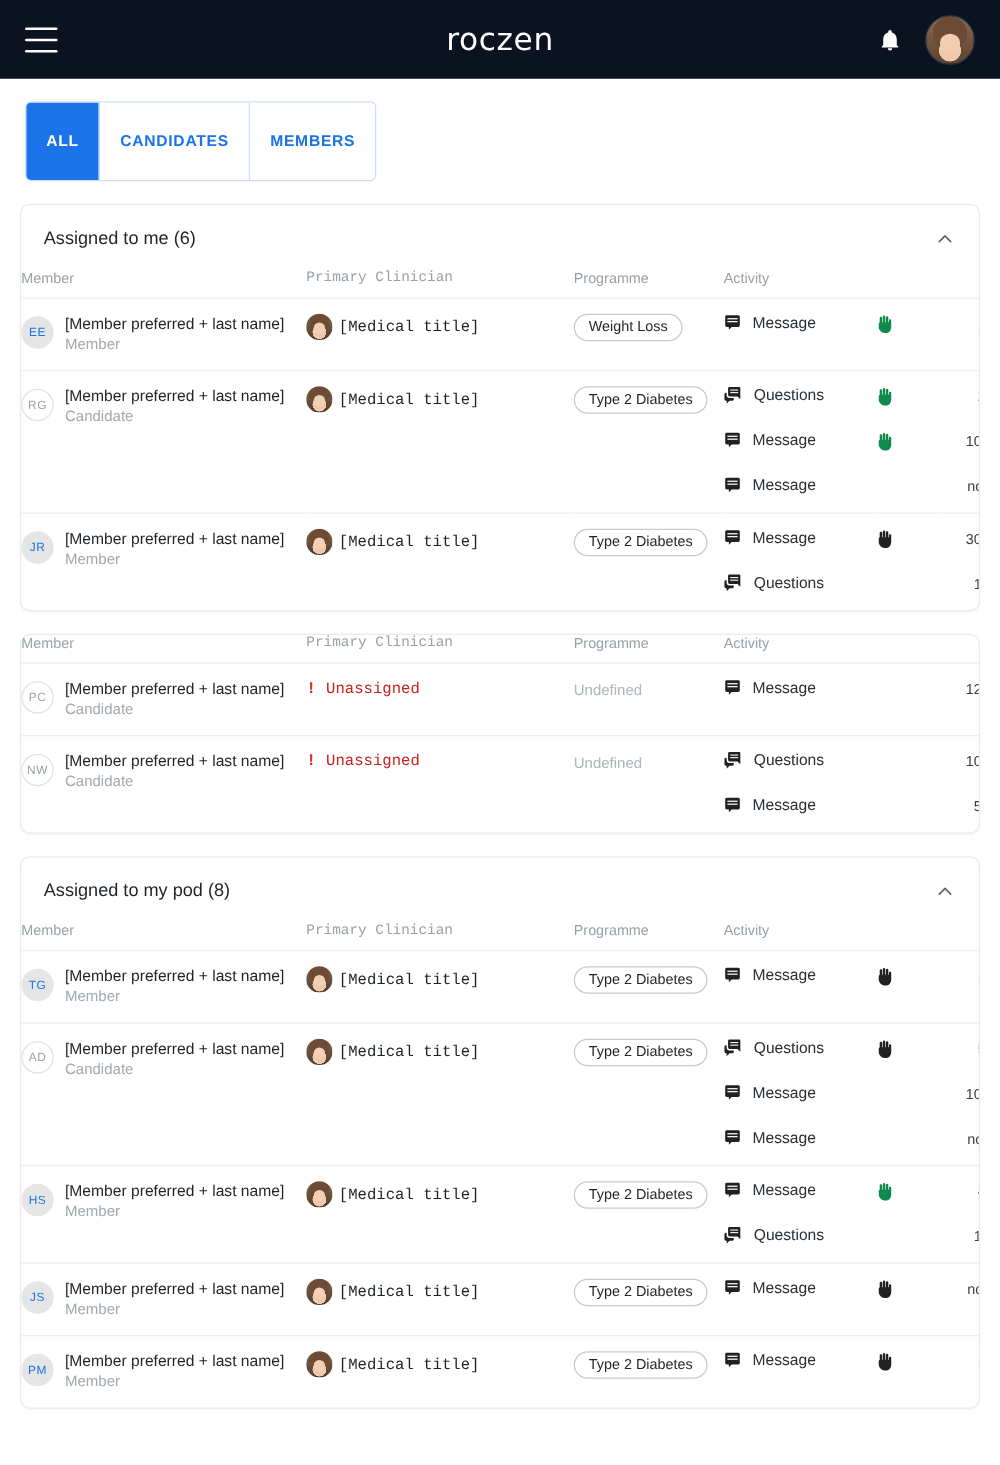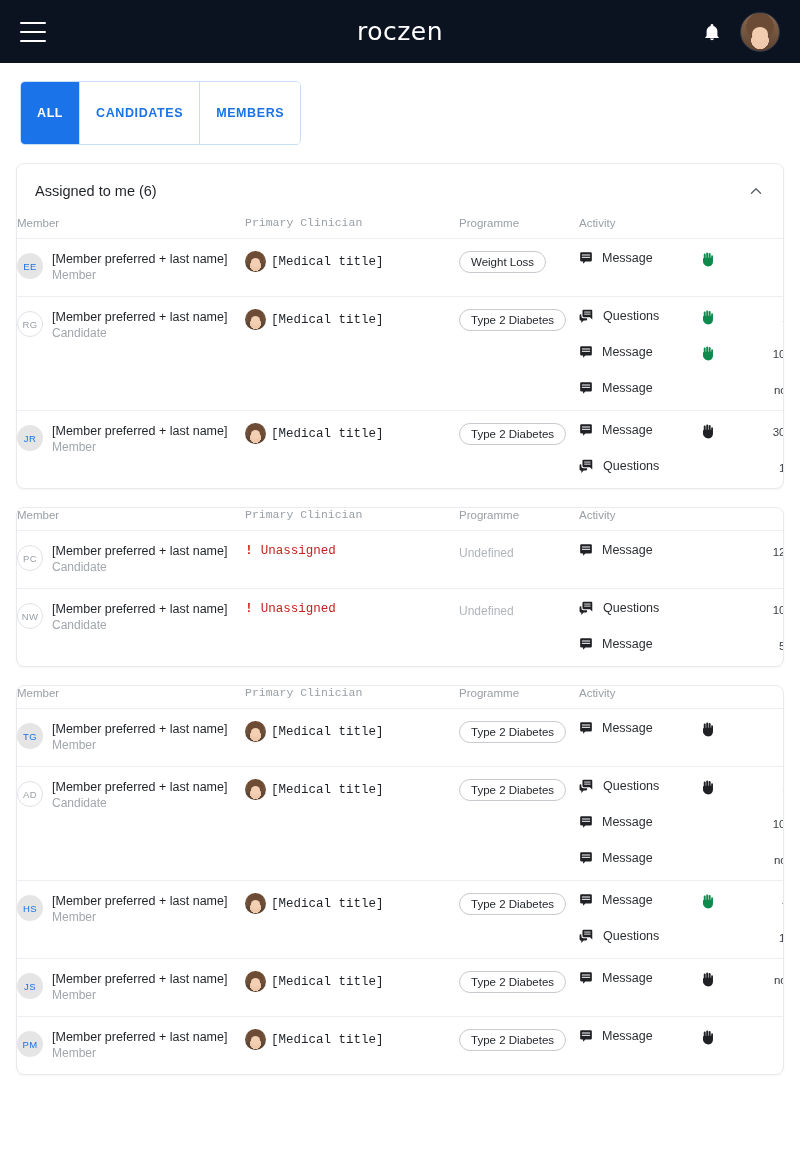--- a/index.html
+++ b/index.html
@@ -474,20 +474,26 @@
                 <div class="time-list">
                   <div class="time-item">10m</div>
                   <div class="time-item">5m</div>
                 </div>
               </td>
             </tr>
           </tbody>
         </table>
       </div>
       <div class="card">
+        <div class="card-head">
+          <div class="card-title">Assigned to my pod (8)</div>
+          <svg class="chevron" viewBox="0 0 24 24">
+            <path d="M6 15l6-6 6 6" fill="none" stroke="#5f6368" stroke-width="1.8" stroke-linecap="round" stroke-linejoin="round"></path>
+          </svg>
+        </div>
         <table class="queue">
           <thead>
             <tr>
               <th class="col-member">Member</th>
               <th class="col-clinician">Primary Clinician</th>
               <th class="col-programme">Programme</th>
               <th class="col-activity">Activity</th>
               <th class="col-react"></th>
               <th class="col-time"></th>
             </tr>

